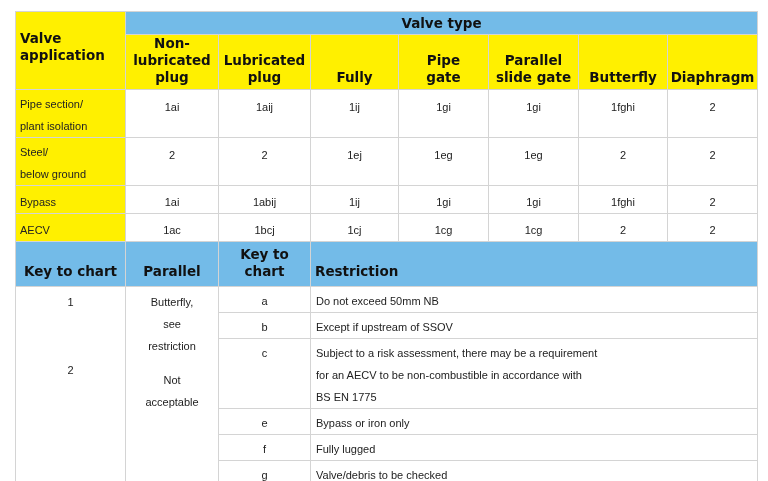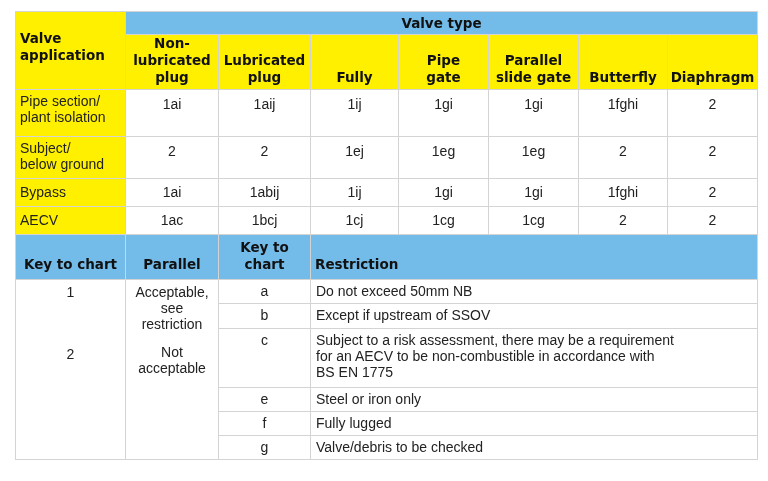--- a/index.html
+++ b/index.html
@@ -1,20 +1,20 @@
 <!DOCTYPE html>
 <html><head>
 <meta charset="utf-8">
 <style>
   html, body { margin: 0; padding: 0; background: #ffffff; }
   body { width: 768px; height: 481px; position: relative; overflow: hidden;
          font-family: "Liberation Sans", "DejaVu Sans", sans-serif; color: #222; }
   .tbl { position: absolute; left: 15px; top: 11px; width: 742px; }
   table { border-collapse: collapse; width: 742px; table-layout: fixed; }
-  td, th { border: 1px solid #d4d4d4; padding: 0; font-size: 14px; line-height: 16px; }
+  td, th { border: 1px solid #d4d4d4; padding: 0; font-size: 11px; line-height: 22px; }
   th { font-family: "DejaVu Sans", sans-serif; font-weight: bold; font-size: 13.5px; line-height: 17px; color: #111; }
   .blue { background: #73bbe8; }
   .yellow { background: #fff000; }
   .c { text-align: center; }
   .l { text-align: left; padding-left: 4px; }
   .vb { vertical-align: bottom; padding-bottom: 3px; margin-top: 20px; }
   .vm { vertical-align: middle; }
   td.data { text-align: center; vertical-align: top; padding-top: 6px; color: #222; }
   td.app { background: #fff000; vertical-align: top; padding: 3px 4px 0 4px; text-align: left; color: #222; }
   .keyhdr th { vertical-align: bottom; padding-bottom: 6px; margin-left: 47px; }
@@ -68,21 +68,21 @@
     <td class="data">1ai</td>
     <td class="data">1aij</td>
     <td class="data">1ij</td>
     <td class="data">1gi</td>
     <td class="data">1gi</td>
     <td class="data">1fghi</td>
     <td class="data">2</td>
   </tr>
 
   <tr style="height:42px">
-    <td class="app pre">Subject/
+    <td class="app pre">Steel/
 below ground</td>
     <td class="data">2</td>
     <td class="data">2</td>
     <td class="data">1ej</td>
     <td class="data">1eg</td>
     <td class="data">1eg</td>
     <td class="data">2</td>
     <td class="data">2</td>
   </tr>
 
@@ -115,42 +115,42 @@
 chart</th>
     <th class="blue l" colspan="5">Restriction</th>
   </tr>
 
   <tr style="height:24px">
     <td rowspan="6" class="c" style="vertical-align:top;padding-top:4px;">
       <div>1</div>
       <div style="margin-top:46px">2</div>
     </td>
     <td rowspan="6" class="c" style="vertical-align:top;padding-top:4px;">
-      <div class="pre">Acceptable,
+      <div class="pre">Butterfly,
 see
 restriction</div>
       <div class="pre" style="margin-top:12px">Not
 acceptable</div>
     </td>
     <td class="keyc">a</td>
     <td class="restr" colspan="5">Do not exceed 50mm NB</td>
   </tr>
   <tr style="height:25px">
     <td class="keyc">b</td>
     <td class="restr" colspan="5">Except if upstream of SSOV</td>
   </tr>
   <tr style="height:59px">
     <td class="keyc">c</td>
     <td class="restr pre" colspan="5">Subject to a risk assessment, there may be a requirement
 for an AECV to be non-combustible in accordance with
 BS EN 1775</td>
   </tr>
   <tr style="height:24px">
     <td class="keyc">e</td>
-    <td class="restr" colspan="5">Steel or iron only</td>
+    <td class="restr" colspan="5">Bypass or iron only</td>
   </tr>
   <tr style="height:24px">
     <td class="keyc">f</td>
     <td class="restr" colspan="5">Fully lugged</td>
   </tr>
   <tr style="height:24px">
     <td class="keyc">g</td>
     <td class="restr" colspan="5">Valve/debris to be checked</td>
   </tr>
 </tbody>

